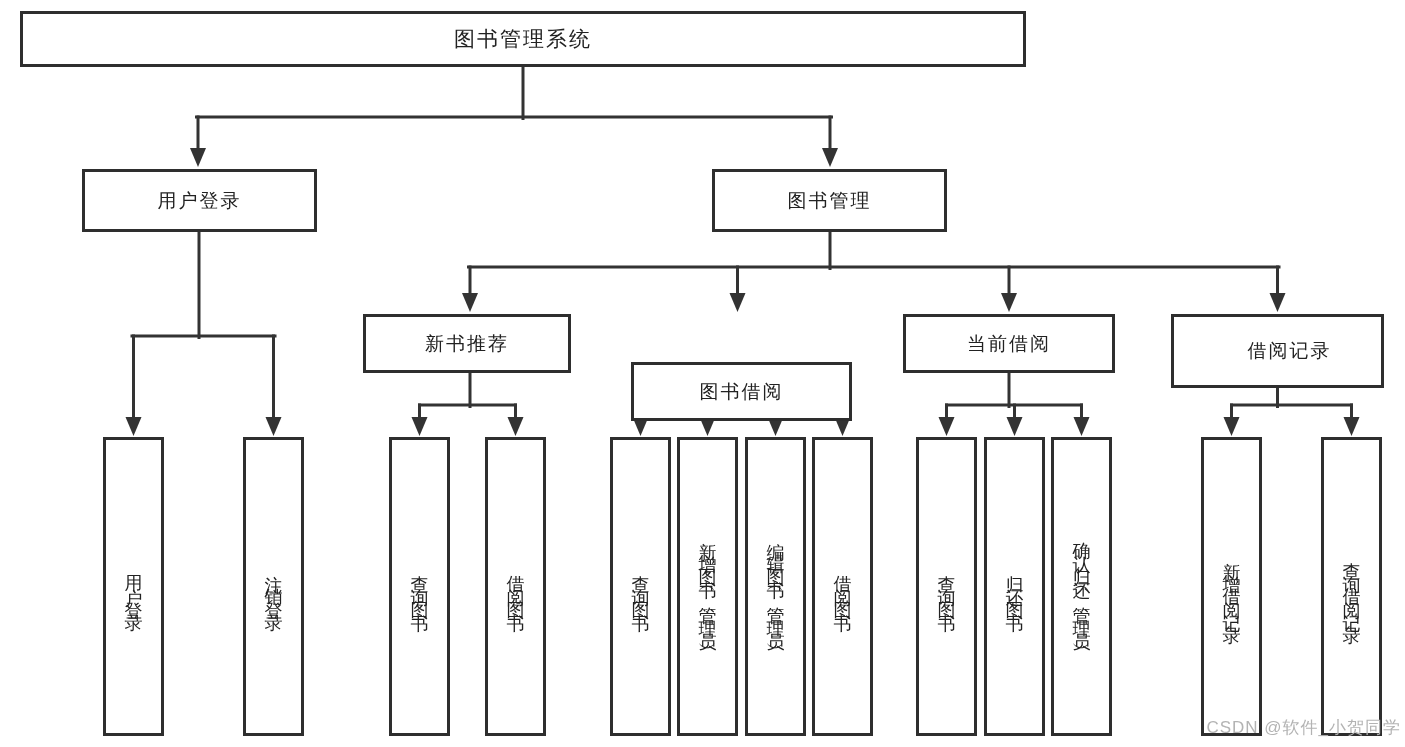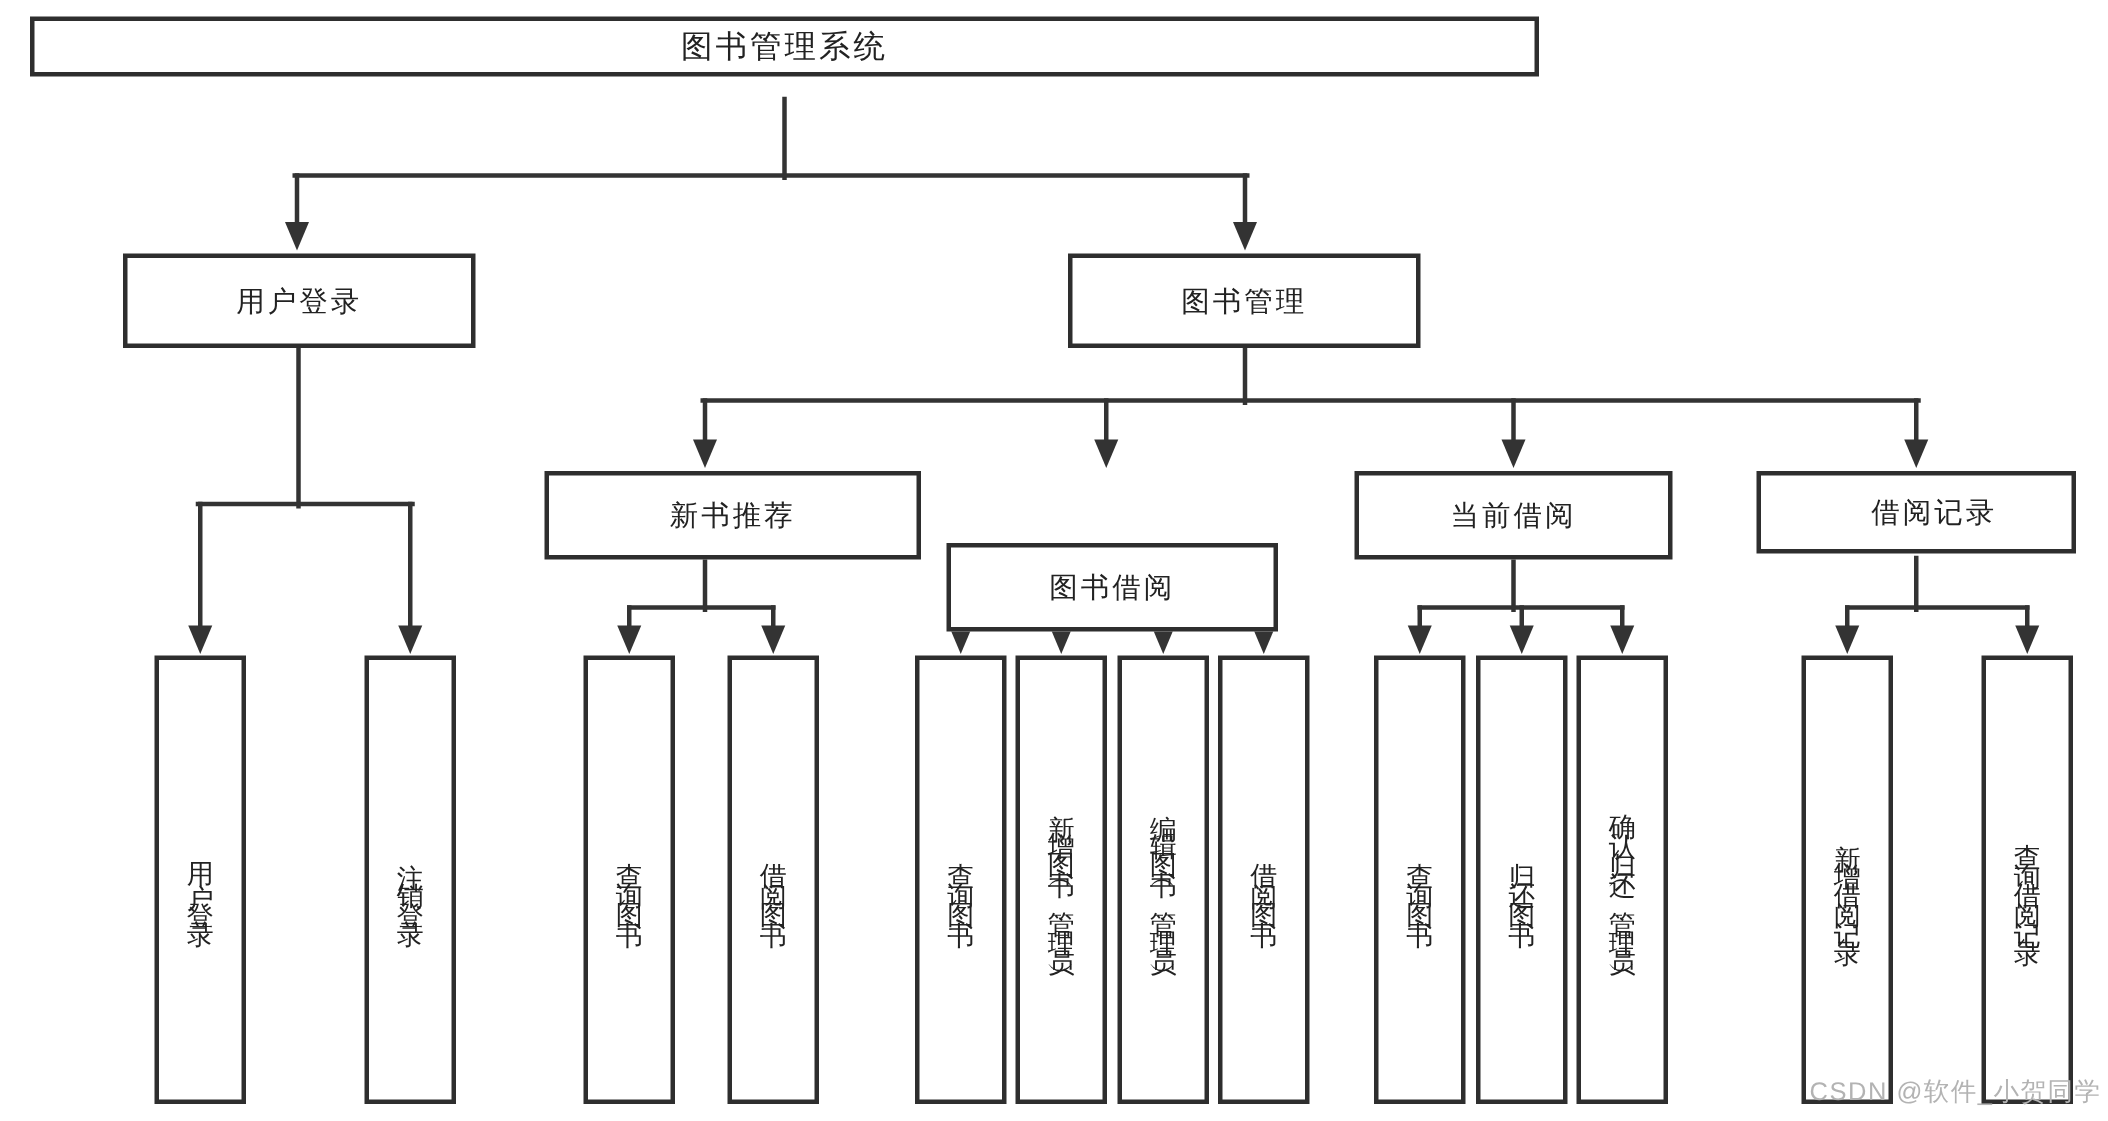--- a/index.html
+++ b/index.html
@@ -109,41 +109,41 @@
     <g>
       <line x1="1277.5" y1="372" x2="1277.5" y2="406.5"></line>
       <line x1="1231.5" y1="405" x2="1351.5" y2="405"></line>
       <line x1="1231.5" y1="405" x2="1231.5" y2="421"></line>
       <polygon points="1223.5,417 1239.5,417 1231.5,436"></polygon>
       <line x1="1351.5" y1="405" x2="1351.5" y2="421"></line>
       <polygon points="1343.5,417 1359.5,417 1351.5,436"></polygon>
     </g>
   </svg>
 
-  <div class="node node-root" style="left:20px;top:11px;width:1006px;height:40px;justify-content:center;">
+  <div class="node node-root" style="left:20px;top:11px;width:1006px;height:56px;justify-content:center;">
     <span>图书管理系统</span>
   </div>
 
   <div class="node node-h" style="left:82px;top:169px;width:235px;height:63px;">
     <span>用户登录</span>
   </div>
   <div class="node node-h" style="left:712px;top:169px;width:235px;height:63px;font-family:Liberation Mono, monospace;">
     <span>图书管理</span>
   </div>
 
-  <div class="node node-h" style="left:363px;top:314px;width:251px;height:59px;">
+  <div class="node node-h" style="left:363px;top:314px;width:208px;height:59px;">
     <span>新书推荐</span>
   </div>
   <div class="node node-h" style="left:631px;top:314px;width:221px;height:59px;margin-top:48px;">
     <span>图书借阅</span>
   </div>
   <div class="node node-h" style="left:903px;top:314px;width:212px;height:59px;text-align:right;">
     <span>当前借阅</span>
   </div>
-  <div class="node node-h" style="left:1171px;top:314px;width:213px;height:55px;padding-left:24px;">
+  <div class="node node-h" style="left:1171px;top:314px;width:213px;height:74px;padding-left:24px;">
     <span>借阅记录</span>
   </div>
 
   <div class="node node-v" style="left:103px;top:437px;width:61px;height:299px;">
     <span class="vtext">用户登录</span>
   </div>
   <div class="node node-v" style="left:243px;top:437px;width:61px;height:299px;">
     <span class="vtext">注销登录</span>
   </div>
 

